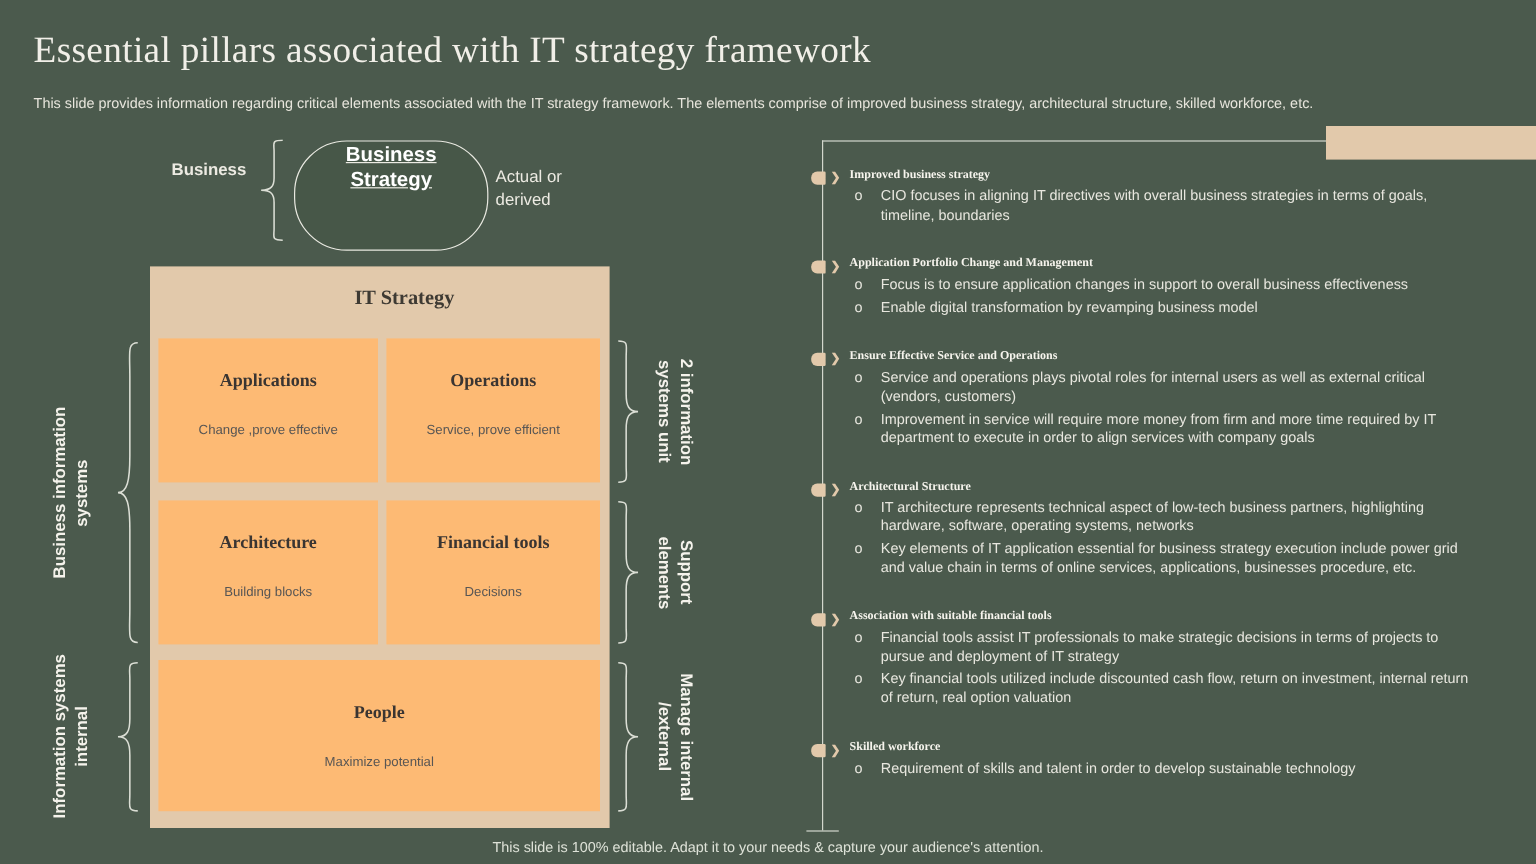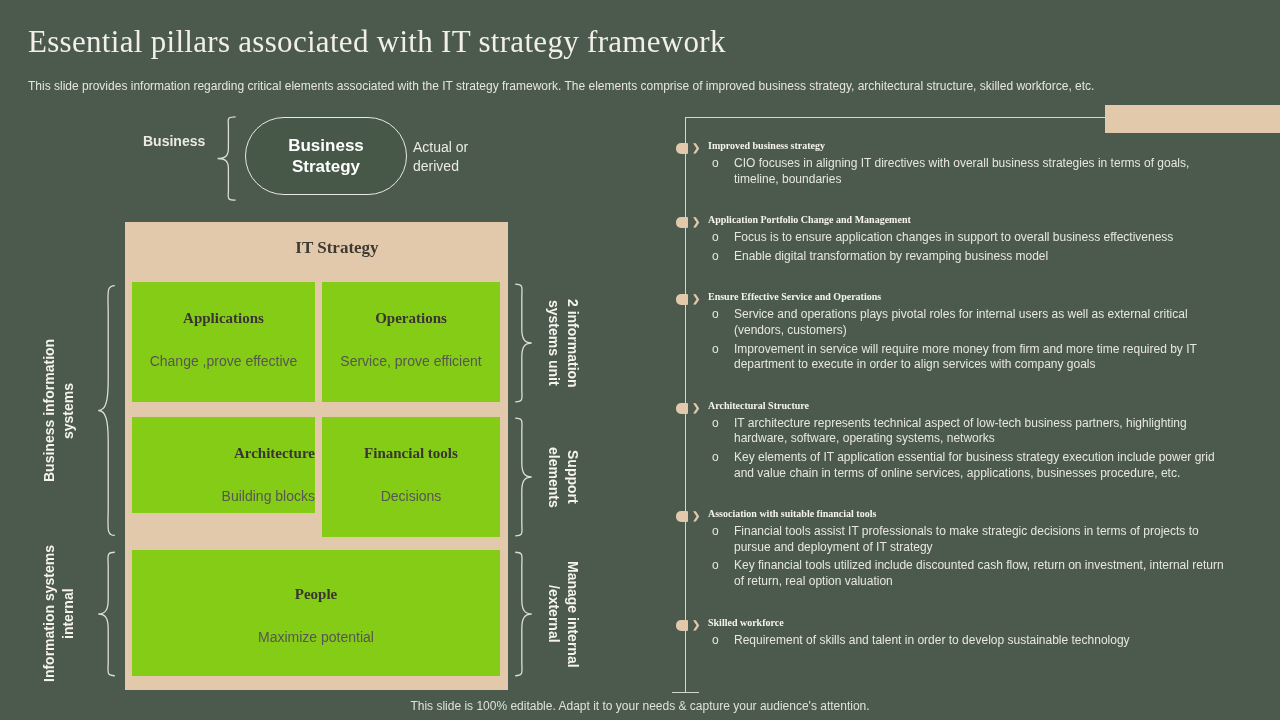--- a/index.html
+++ b/index.html
@@ -24,43 +24,43 @@
     left:28px; top:79px; width:1180px;
     font-size:12px; color:#e7e5dc;
   }
 
   
   .business-label { left:143px; top:133px; font-size:14px; color:#eceae2;font-weight:bold; }
   .brace-svg { position:absolute; }
   .brace-svg path { fill:none; stroke:#dbded5; stroke-width:1.3; vector-effect:non-scaling-stroke; }
 
   .pill {
-    left:245px; top:117px; width:162px; height:78px;
+    left:245px; top:117px; width:162px; height:92px;
     background:#475748; border:1.5px solid #e9e9e1; border-radius:44px;
-    display:flex; align-items:center; justify-content:center; text-align:center;
+    display:flex; align-items:flex-start; justify-content:center; text-align:center;text-decoration:underline;
   }
   .pill-label { font-size:17px; font-weight:bold; color:#ffffff; line-height:1.25; width:110px; }
 
   .actual-label { left:413px; top:138px; width:76px; font-size:14px; color:#eceae2; line-height:1.35; }
 
   .it-container { left:125px; top:222px; width:383px; height:468px; background:#e2c9ab; }
   .it-title {
     left:125px; top:238px; width:383px; text-align:center;
     font-family:"Liberation Serif", serif; font-weight:bold;
     font-size:17px; color:#3e3a33;padding-left:41px;
   }
   .card {
-    position:absolute; background:#84cc16;
+    position:absolute; background:#fdba74;
     display:flex; flex-direction:column; align-items:center; text-align:center;
   }
   .card-title {
     font-family:"Liberation Serif", serif; font-weight:bold;
     font-size:15px; color:#3a3532; margin-top:28px;
   }
-  .card-sub { font-size:14px; color:#585654; margin-top:26px; }
+  .card-sub { font-size:11px; color:#585654; margin-top:26px; }
   .card-people .card-title { margin-top:36px; }
 
   .v-label-box { position:absolute; display:flex; align-items:center; justify-content:center; }
   .v-label {
     font-size:14px; font-weight:bold; color:#f5f3ec; text-align:center; line-height:1.35;
   }
   .v-label.up   { writing-mode:vertical-rl; transform:rotate(180deg); }  
   .v-label.down { writing-mode:vertical-rl; }                            
 
   
@@ -124,21 +124,21 @@
 <div class="abs it-title">IT Strategy</div>
 
 <div class="card card-applications" style="left:132px; top:282px; width:183px; height:120px;">
   <div class="card-title">Applications</div>
   <div class="card-sub">Change ,prove effective</div>
 </div>
 <div class="card card-operations" style="left:322px; top:282px; width:178px; height:120px;">
   <div class="card-title">Operations</div>
   <div class="card-sub">Service,  prove  efficient</div>
 </div>
-<div class="card card-architecture" style="left:132px; top:417px; width:183px; height:96px;align-items:flex-end;">
+<div class="card card-architecture" style="left:132px; top:417px; width:183px; height:120px;">
   <div class="card-title">Architecture</div>
   <div class="card-sub">Building blocks</div>
 </div>
 <div class="card card-financial-tools" style="left:322px; top:417px; width:178px; height:120px;">
   <div class="card-title">Financial tools</div>
   <div class="card-sub">Decisions</div>
 </div>
 <div class="card card-people" style="left:132px; top:550px; width:368px; height:126px;">
   <div class="card-title">People</div>
   <div class="card-sub">Maximize potential</div>

